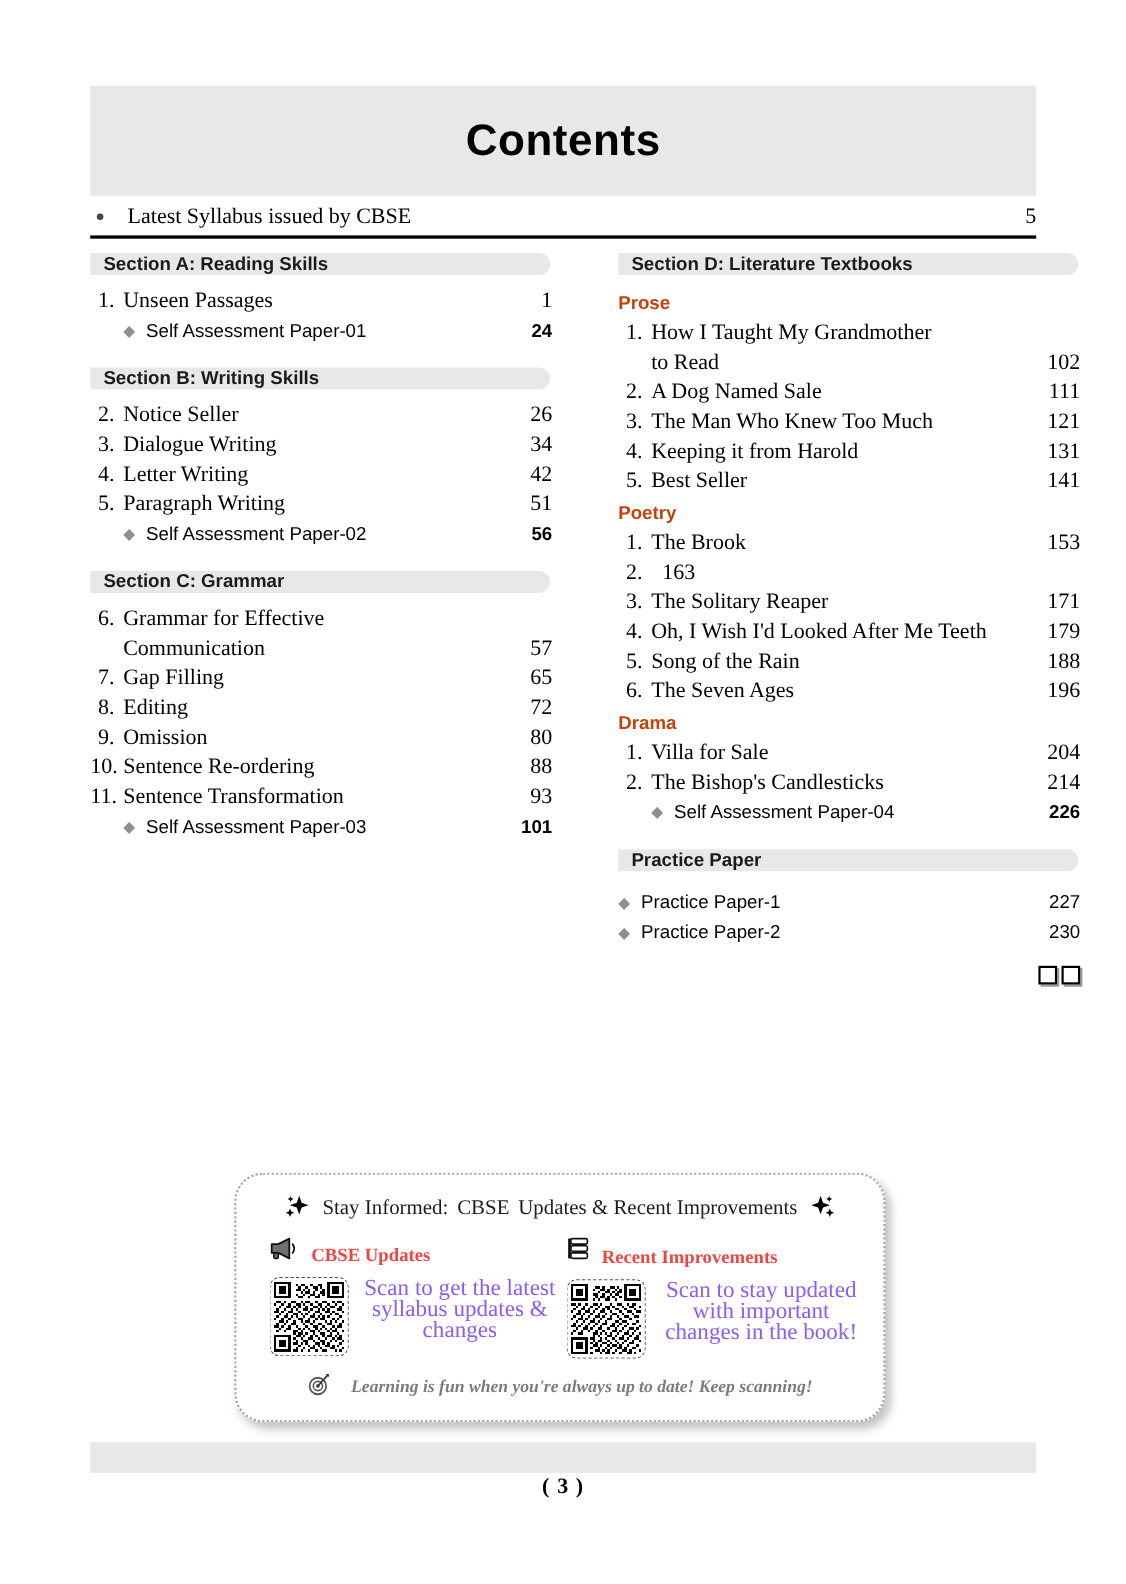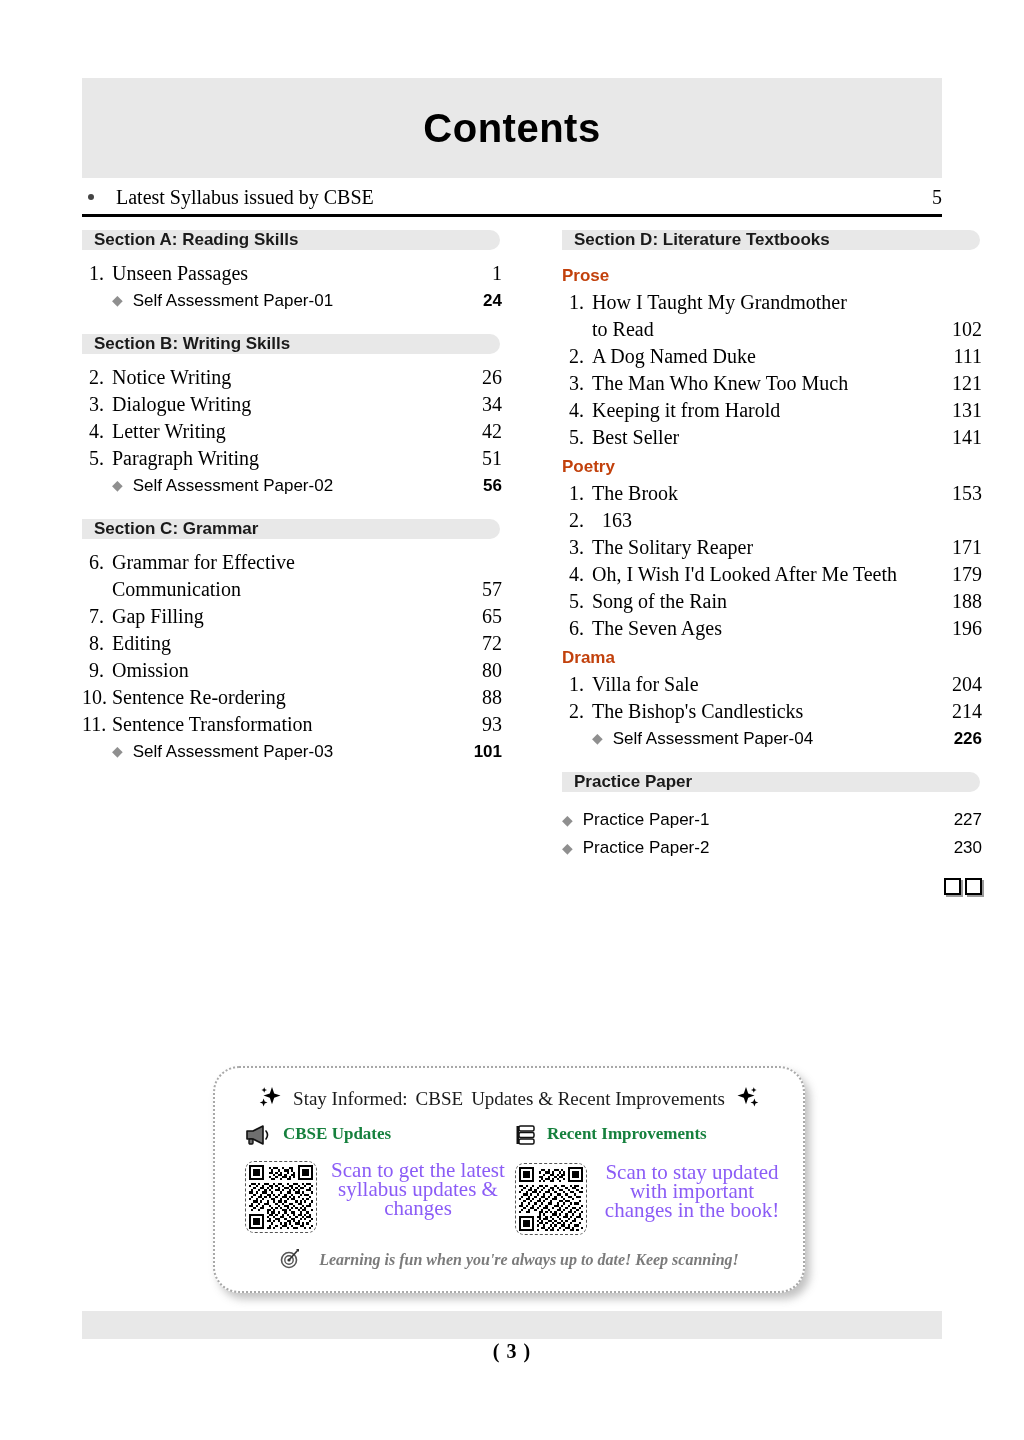--- a/index.html
+++ b/index.html
@@ -222,25 +222,25 @@
   .promo-cols {
     display: flex;
     margin-top: 12px;
   }
   .promo-col { width: 50%; box-sizing: border-box; }
   .promo-col.left { padding-left: 14px; }
   .promo-col.right { padding-left: 6px; }
 
   .promo-subhead {
     display: flex;
-    align-items: flex-start;
+    align-items: flex-end;
     gap: 10px;
     font-size: 17px;
     font-weight: bold;
-    color: #15803d;
+    color: #ef4444;
     margin-bottom: 10px;
   }
   .promo-subhead .ic { flex: 0 0 auto; }
 
   .promo-scan {
     display: flex;
     gap: 10px;
     align-items: flex-start;
   }
   .qr {
@@ -322,21 +322,21 @@
         <span class="num"></span>
         <span class="diamond">◆</span>
         <span class="txt">Self Assessment Paper-01</span>
         <span class="pg">24</span>
       </div>
       <div class="gap-before-pill"></div>
       <div class="section-pill">Section B: Writing Skills</div>
       <div class="gap-after-pill"></div>
       <div class="entry">
         <span class="num">2.</span>
-        <span class="txt"><span>Notice Writing</span></span>
+        <span class="txt"><span>Notice Seller</span></span>
         <span class="pg">26</span>
       </div>
       <div class="entry">
         <span class="num">3.</span>
         <span class="txt"><span>Dialogue Writing</span></span>
         <span class="pg">34</span>
       </div>
       <div class="entry">
         <span class="num">4.</span>
         <span class="txt"><span>Letter Writing</span></span>
@@ -398,21 +398,21 @@
     <div class="section-pill">Section D: Literature Textbooks</div>
       <div class="gap-after-pill"></div>
       <div class="sub-head">Prose</div>
       <div class="entry">
         <span class="num">1.</span>
         <span class="txt"><span>How I Taught My Grandmother</span><span class="cont">to Read</span></span>
         <span class="pg" style="align-self: flex-end;">102</span>
       </div>
       <div class="entry">
         <span class="num">2.</span>
-        <span class="txt"><span>A Dog Named Duke</span></span>
+        <span class="txt"><span>A Dog Named Sale</span></span>
         <span class="pg">111</span>
       </div>
       <div class="entry">
         <span class="num">3.</span>
         <span class="txt"><span>The Man Who Knew Too Much</span></span>
         <span class="pg">121</span>
       </div>
       <div class="entry">
         <span class="num">4.</span>
         <span class="txt"><span>Keeping it from Harold</span></span>

